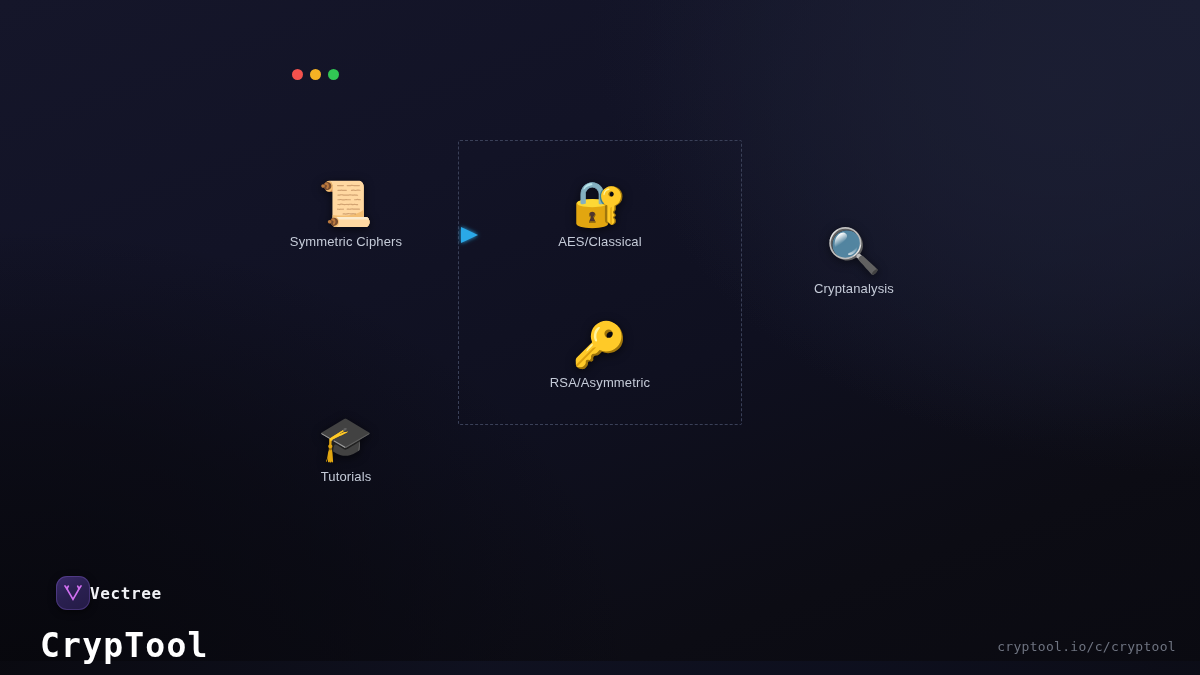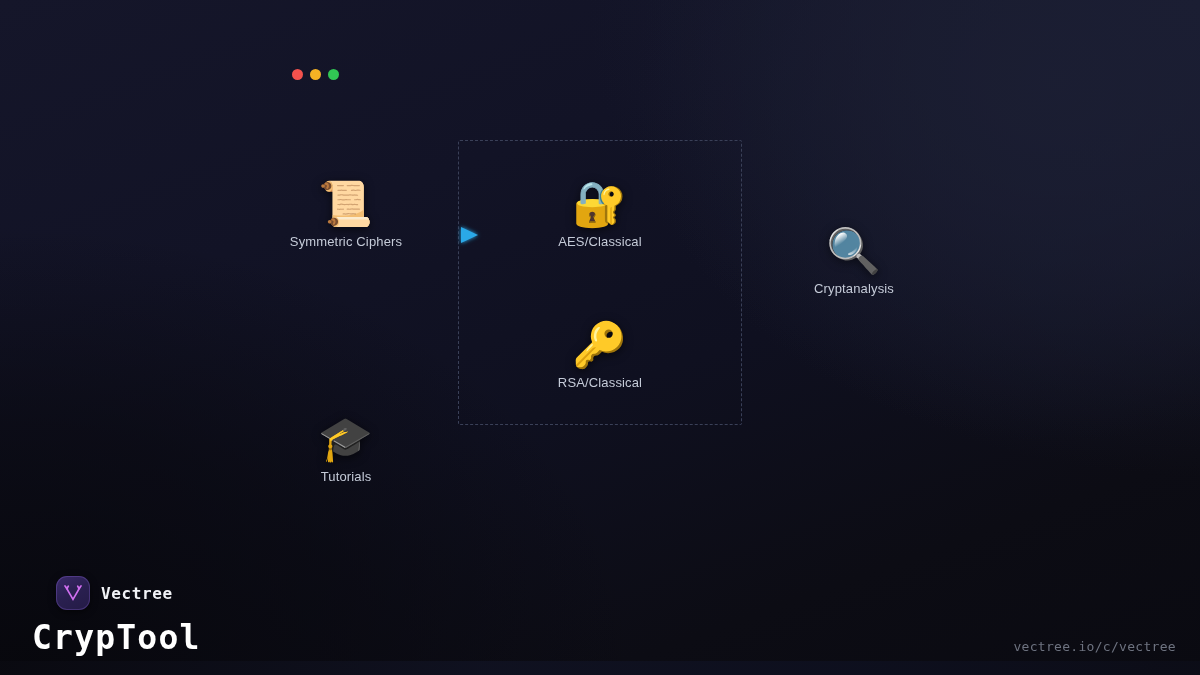--- a/index.html
+++ b/index.html
@@ -101,21 +101,20 @@
     bottom: 0;
     height: 115px;
     z-index: 7;
   }
   .brand-row {
     position: absolute;
     left: 24px;
     top: 16px;
     display: flex;
     align-items: center;
-    gap: 11px;
     padding-left: 32px;
   }
   .brand-logo {
     width: 34px;
     height: 34px;
     border-radius: 11px;
     background: linear-gradient(150deg, #3b2a6b 0%, #2a2050 48%, #241b46 100%);
     box-shadow: inset 0 0 0 1px rgba(150,110,230,0.28), 0 2px 7px rgba(0,0,0,0.55);
     display: flex;
     align-items: center;
@@ -130,21 +129,21 @@
   }
   .page-title {
     position: absolute;
     left: 24px;
     top: 50px;
     font-family: "DejaVu Sans Mono", "Liberation Mono", monospace;
     font-size: 33px;
     font-weight: bold;
     color: #ffffff;
     letter-spacing: 1.2px;
-    margin: 8px;
+    margin: 16px;
   }
   .footer-url {
     position: absolute;
     right: 24px;
     bottom: 21px;
     font-family: "DejaVu Sans Mono", "Liberation Mono", monospace;
     font-size: 13px;
     color: #6e7380;
     letter-spacing: 0.3px;
   }
@@ -195,21 +194,21 @@
     <span class="node-label">Symmetric Ciphers</span>
   </div>
 
   <div class="node" id="node-aes">
     <span class="glyph">🔐</span>
     <span class="node-label">AES/Classical</span>
   </div>
 
   <div class="node" id="node-rsa">
     <span class="glyph">🔑</span>
-    <span class="node-label">RSA/Classical</span>
+    <span class="node-label">RSA/Asymmetric</span>
   </div>
 
   <div class="node" id="node-cryptanalysis">
     <span class="glyph">🔍</span>
     <span class="node-label">Cryptanalysis</span>
   </div>
 
   <div class="node" id="node-tutorials">
     <span class="glyph">🎓</span>
     <span class="node-label">Tutorials</span>
@@ -228,16 +227,16 @@
             <path d="M19.0 3.0 L16.6 6.0"></path>
             <path d="M15.7 3.2 L17.0 5.6"></path>
           </g>
         </svg>
       </span>
       <span class="brand-name">Vectree</span>
     </div>
 
     <h1 class="page-title">CrypTool</h1>
 
-    <span class="footer-url">vectree.io/c/vectree</span>
+    <span class="footer-url">cryptool.io/c/cryptool</span>
   </div>
 
 </div>
 
 </body></html>

